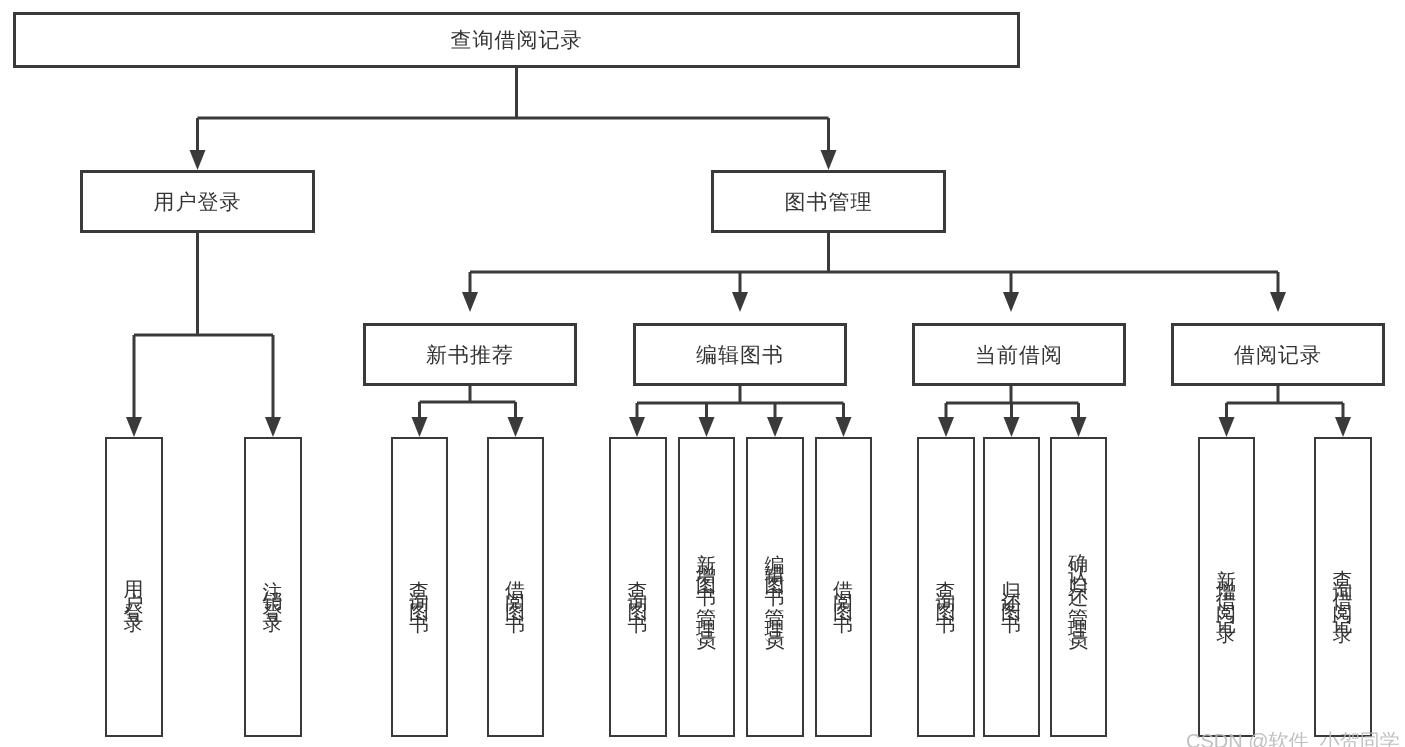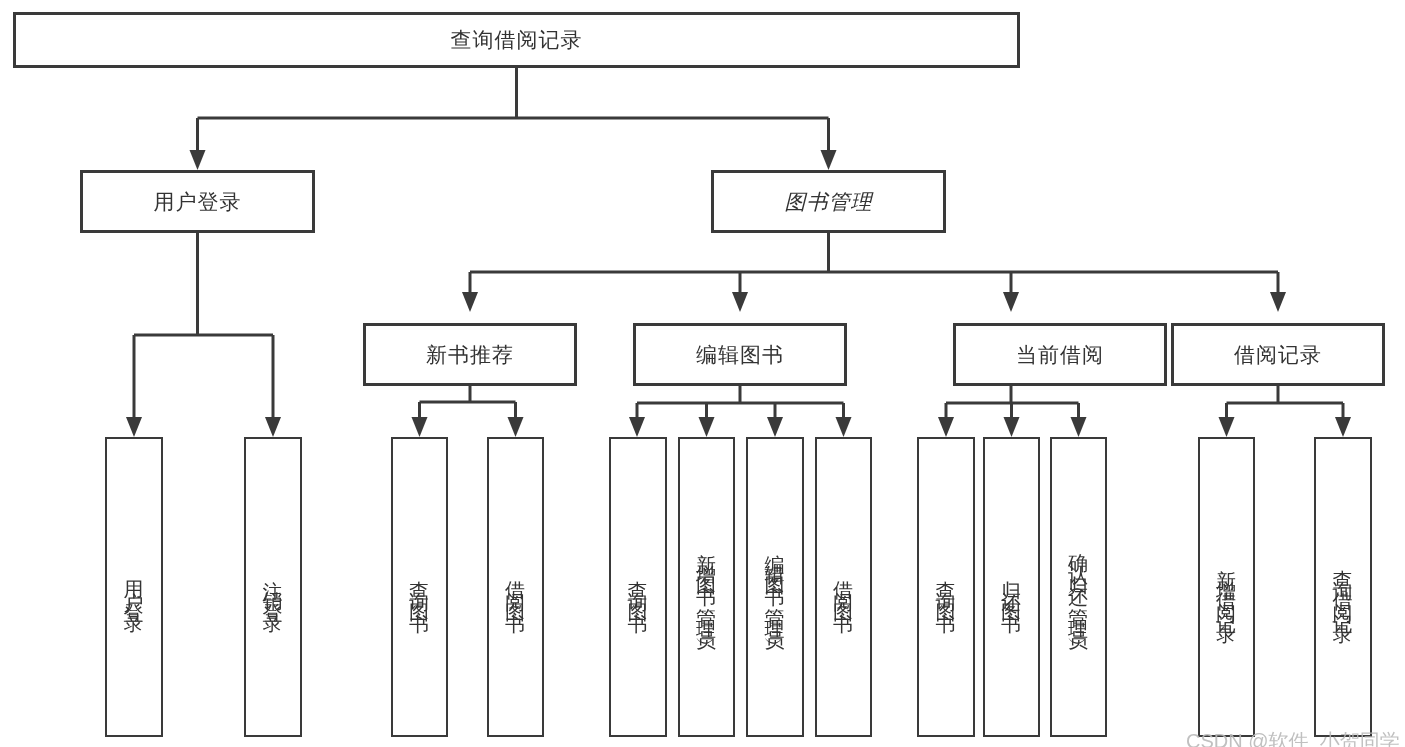--- a/index.html
+++ b/index.html
@@ -31,25 +31,25 @@
     color: #333333;
     box-sizing: border-box;
   }
   .box .hlabel {
     font-size: 21px;
     letter-spacing: 1px;
     white-space: nowrap;
   }
   .root  { left: 13px;  top: 12px;  width: 1007px; height: 56px; }
   .l2a   { left: 80px;  top: 170px; width: 235px;  height: 63px; }
-  .l2b   { left: 711px; top: 170px; width: 235px;  height: 63px; font-style: italic; }
+  .l2b   { left: 711px; top: 170px; width: 235px;  height: 63px; }
   .l3    { top: 312px;  width: 214px; height: 63px; margin-top: 11px; }
   .l3a   { left: 363px; }
   .l3b   { left: 633px; }
-  .l3c   { left: 953px; }
+  .l3c   { left: 912px; }
   .l3d   { left: 1171px; font-family: Liberation Serif, serif; }
   .leaf {
     position: absolute;
     top: 437px;
     height: 300px;
     background: #ffffff;
     border: 2px solid #3a3a3a;
     box-sizing: border-box;
     display: flex;
     align-items: center;

